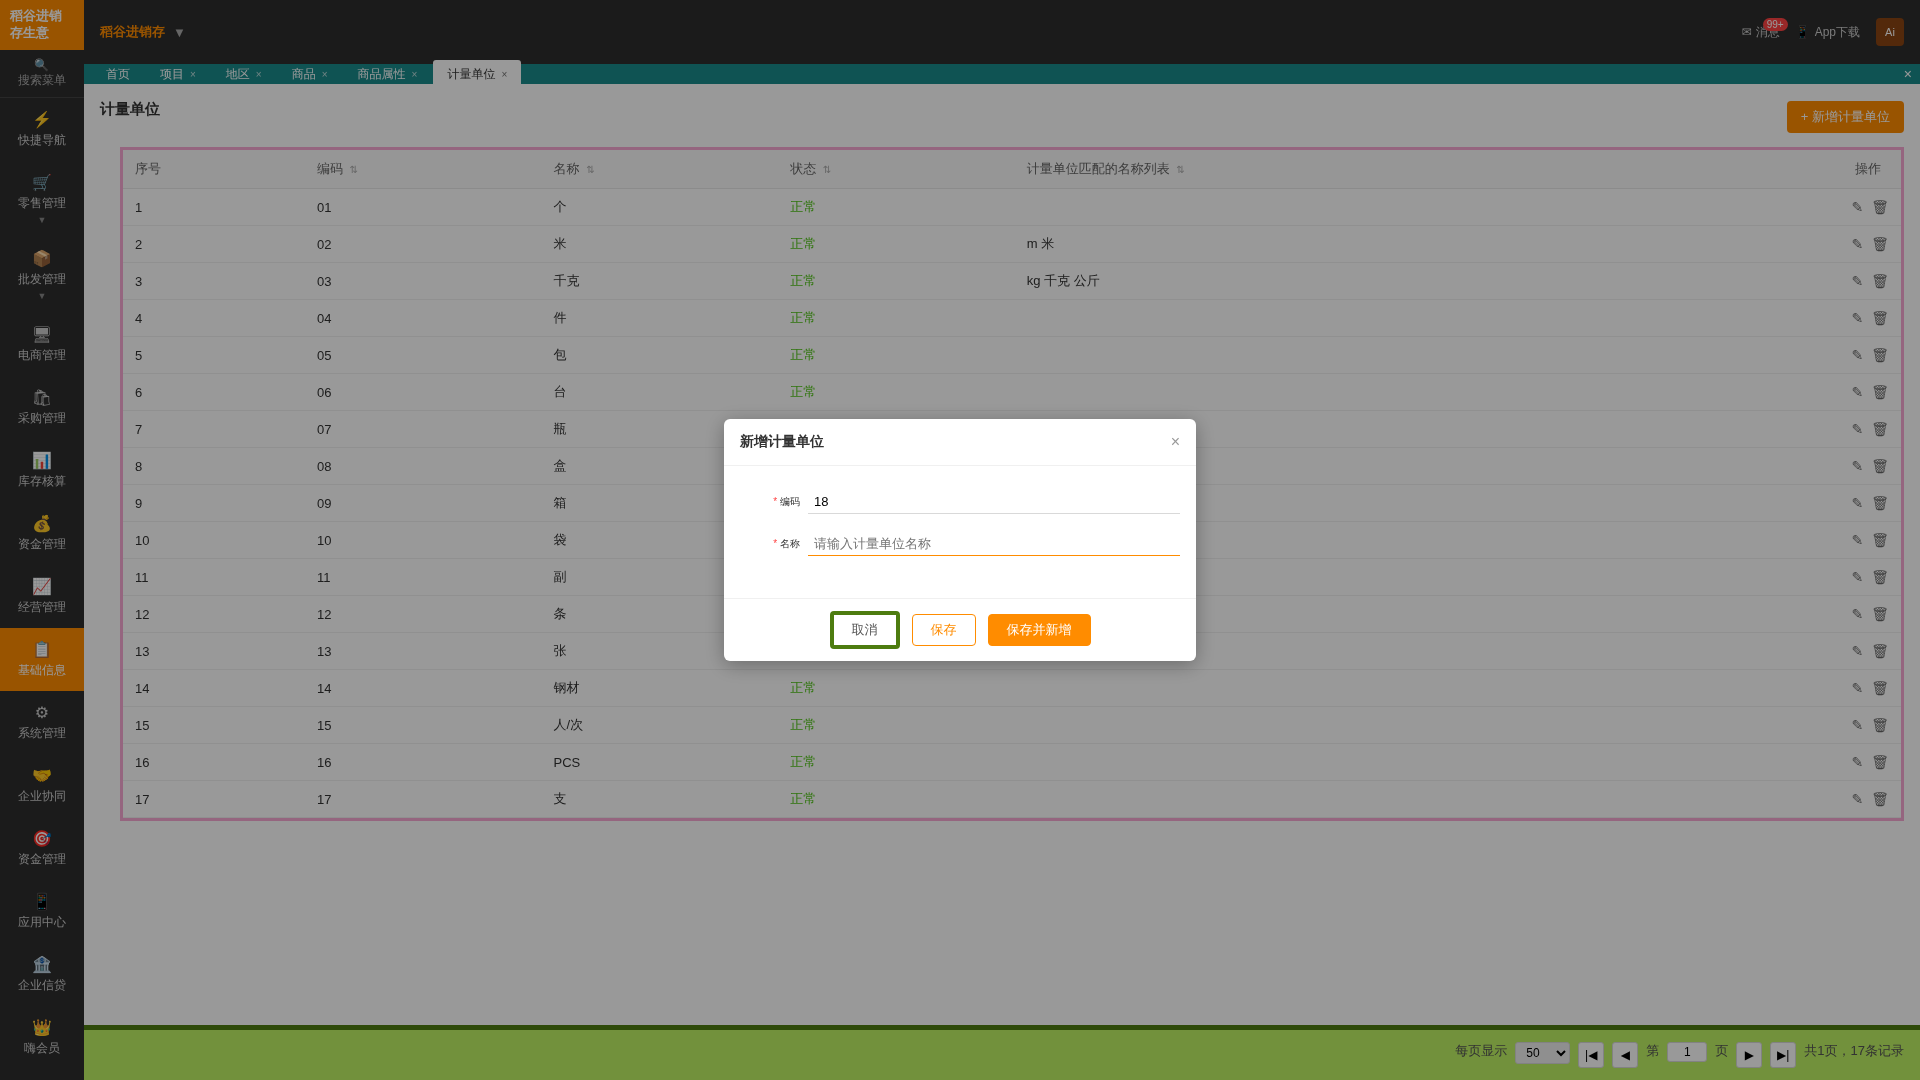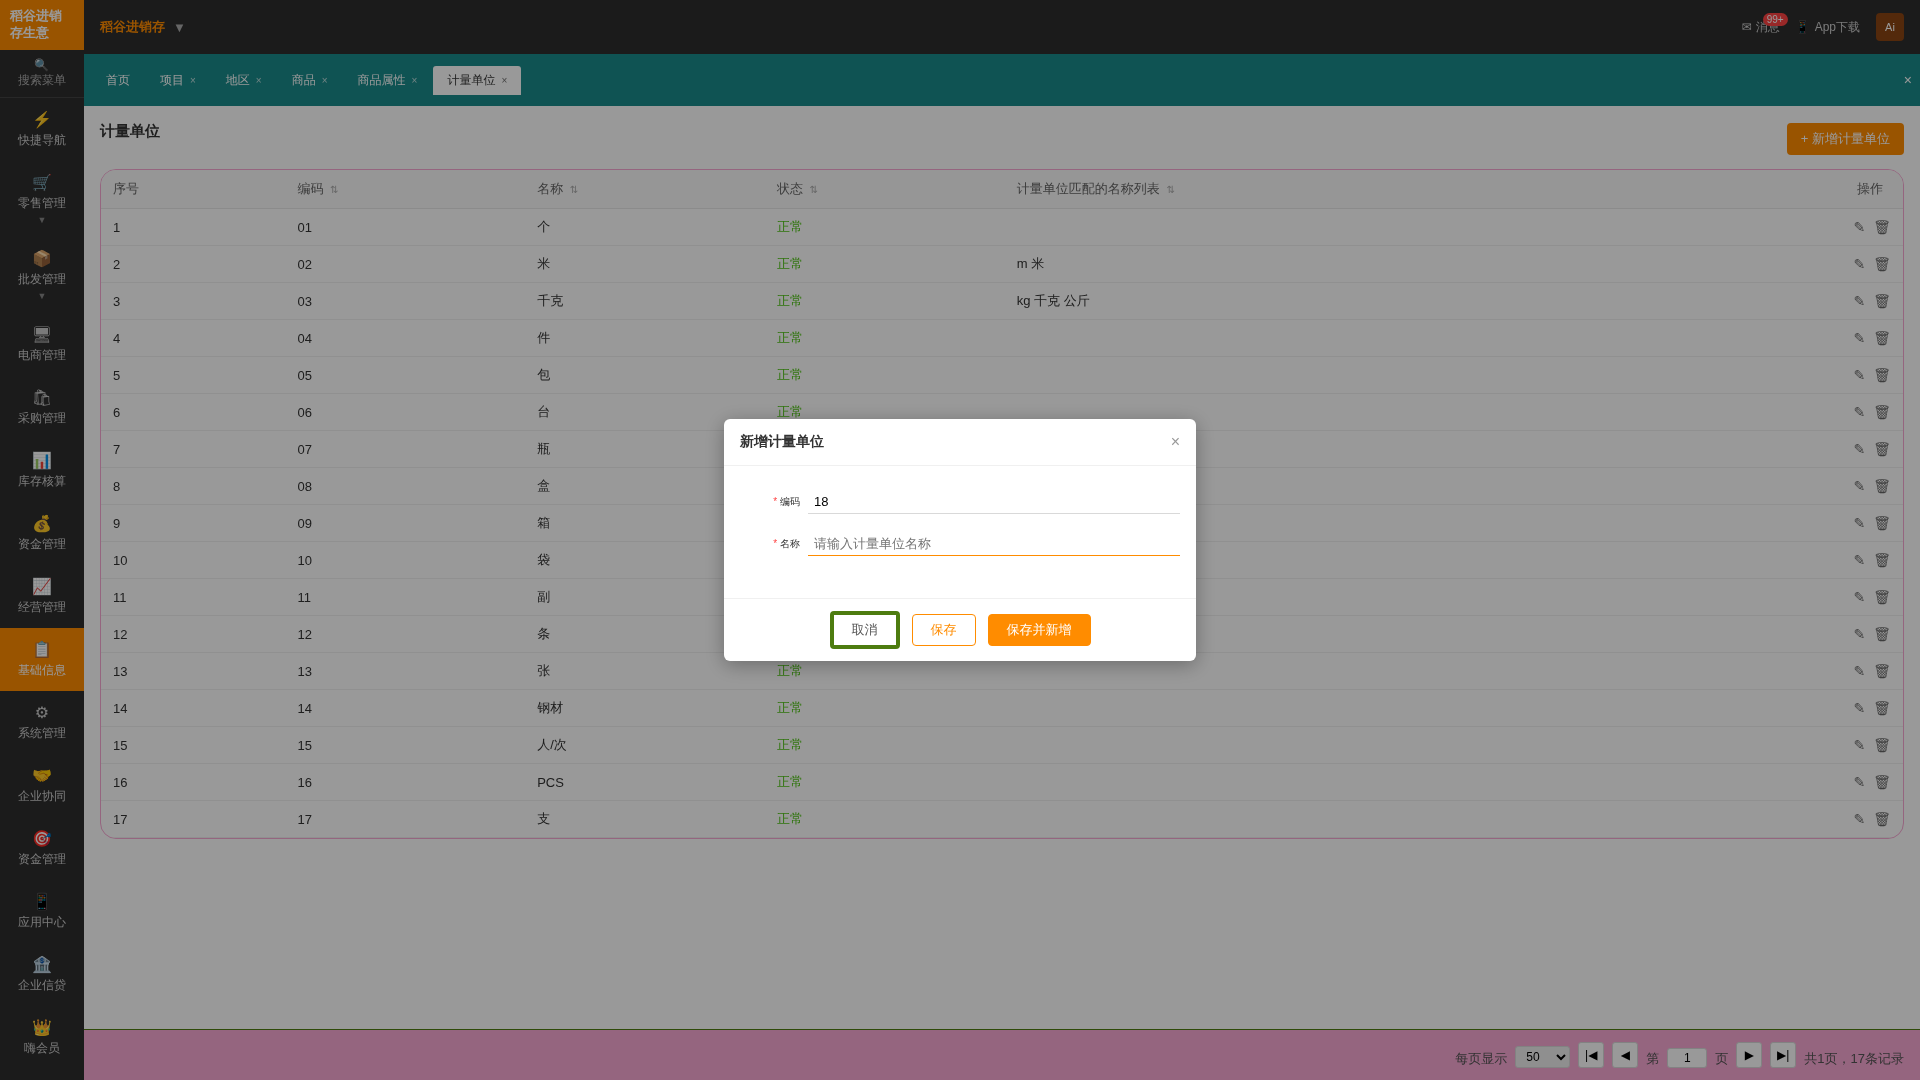--- a/index.html
+++ b/index.html
@@ -13,54 +13,54 @@
     .sidebar-nav-item { width: 100%; padding: 12px 0; text-align: center; color: #ccc; font-size: 12px; cursor: pointer; display: flex; flex-direction: column; align-items: center; gap: 3px; }
     .sidebar-nav-item.active { background: #ff8c00; color: white; }
     .sidebar-nav-item.group { position: relative; }
     .sidebar-nav-item .arrow { font-size: 9px; color: #888; }
     .nav-icon { font-size: 16px; }
 
     
     .main { flex: 1; display: flex; flex-direction: column; height: 1080px; }
 
     
-    .topbar { height: 54px; background: #2d2d2d; display: flex; align-items: center; justify-content: space-between; padding: 0 16px; }
+    .topbar { height: 64px; background: #2d2d2d; display: flex; align-items: center; justify-content: space-between; padding: 0 16px; }
     .topbar-left { display: flex; align-items: center; gap: 8px; color: #ccc; font-size: 13px; }
     .topbar-right { display: flex; align-items: center; gap: 16px; }
     .topbar-msg { color: #ccc; font-size: 12px; display: flex; align-items: center; gap: 4px; position: relative; cursor: pointer; }
     .badge { background: #ff4444; color: white; border-radius: 10px; font-size: 10px; padding: 1px 4px; position: absolute; top: -6px; right: -8px; }
     .topbar-download { color: #ccc; font-size: 12px; display: flex; align-items: center; gap: 4px; cursor: pointer; }
     .topbar-avatar { width: 28px; height: 28px; background: #8B4513; border-radius: 4px; display: flex; align-items: center; justify-content: center; color: white; font-size: 11px; cursor: pointer; }
 
     
-    .tabs { height: 52px; background: #1a8a8a; display: flex; align-items: center; padding: 0 8px; gap: 2px; }
+    .tabs { height: 20px; background: #1a8a8a; display: flex; align-items: center; padding: 0 8px; gap: 2px; }
     .tab { padding: 6px 14px; background: transparent; color: white; font-size: 12px; border-radius: 3px 3px 0 0; cursor: pointer; display: flex; align-items: center; gap: 6px; }
     .tab.active { background: white; color: #333; }
     .tab .close-icon { font-size: 10px; color: inherit; opacity: 0.7; }
     .tabs-close { margin-left: auto; color: white; cursor: pointer; font-size: 14px; }
 
     
     .content { flex: 1; background: white; padding: 16px; overflow-y: auto; position: relative; }
     .page-title { font-size: 15px; font-weight: bold; color: #333; margin-bottom: 14px; }
     .btn-add { background: #ff8c00; color: white; border: none; padding: 7px 14px; border-radius: 4px; font-size: 13px; cursor: pointer; }
 
     
-    .table-wrap { border: 1px solid #f9a8d4; border-radius: 16px; overflow: hidden; }
+    .table-wrap { border: 3px solid #f9a8d4; border-radius: 0; overflow: hidden; margin-left: 20px; }
     table { width: 100%; border-collapse: collapse; font-size: 13px; }
     thead tr { background: #fafafa; }
     thead th { padding: 10px 12px; text-align: left; color: #666; font-weight: normal; border-bottom: 1px solid #e8e8e8; white-space: nowrap; }
     thead th .sort-icon { color: #aaa; font-size: 10px; margin-left: 3px; }
     tbody tr { border-bottom: 1px solid #f0f0f0; }
     tbody td { padding: 9px 12px; color: #333; }
     .status-normal { color: #52c41a; }
     .action-icons { display: flex; gap: 8px; }
     .action-icon { color: #666; cursor: pointer; font-size: 14px; }
 
     
-    .pagination { display: flex; align-items: flex-end; justify-content: flex-end; padding: 12px 16px; gap: 8px; font-size: 13px; color: #555; background: #f9a8d4; border-top: 1px solid #4d7c0f; }
+    .pagination { display: flex; align-items: flex-start; justify-content: flex-end; padding: 12px 16px; gap: 8px; font-size: 13px; color: #555; background: #bef264; border-top: 5px solid #4d7c0f; }
     .page-size-select { border: 1px solid #d9d9d9; padding: 2px 6px; border-radius: 3px; font-size: 12px; }
     .page-btn { width: 26px; height: 26px; border: 1px solid #d9d9d9; background: white; border-radius: 3px; cursor: pointer; display: flex; align-items: center; justify-content: center; font-size: 12px; }
     .page-btn:disabled { color: #ccc; cursor: not-allowed; }
     .page-input { width: 40px; border: 1px solid #d9d9d9; padding: 2px 4px; border-radius: 3px; text-align: center; font-size: 12px; }
 
     
     .overlay { position: fixed; top: 0; left: 0; width: 1920px; height: 1080px; background: rgba(0,0,0,0.4); z-index: 100; display: flex; align-items: center; justify-content: center; }
 
     
     .modal { background: white; border-radius: 6px; width: 472px; box-shadow: 0 4px 20px rgba(0,0,0,0.3); }

